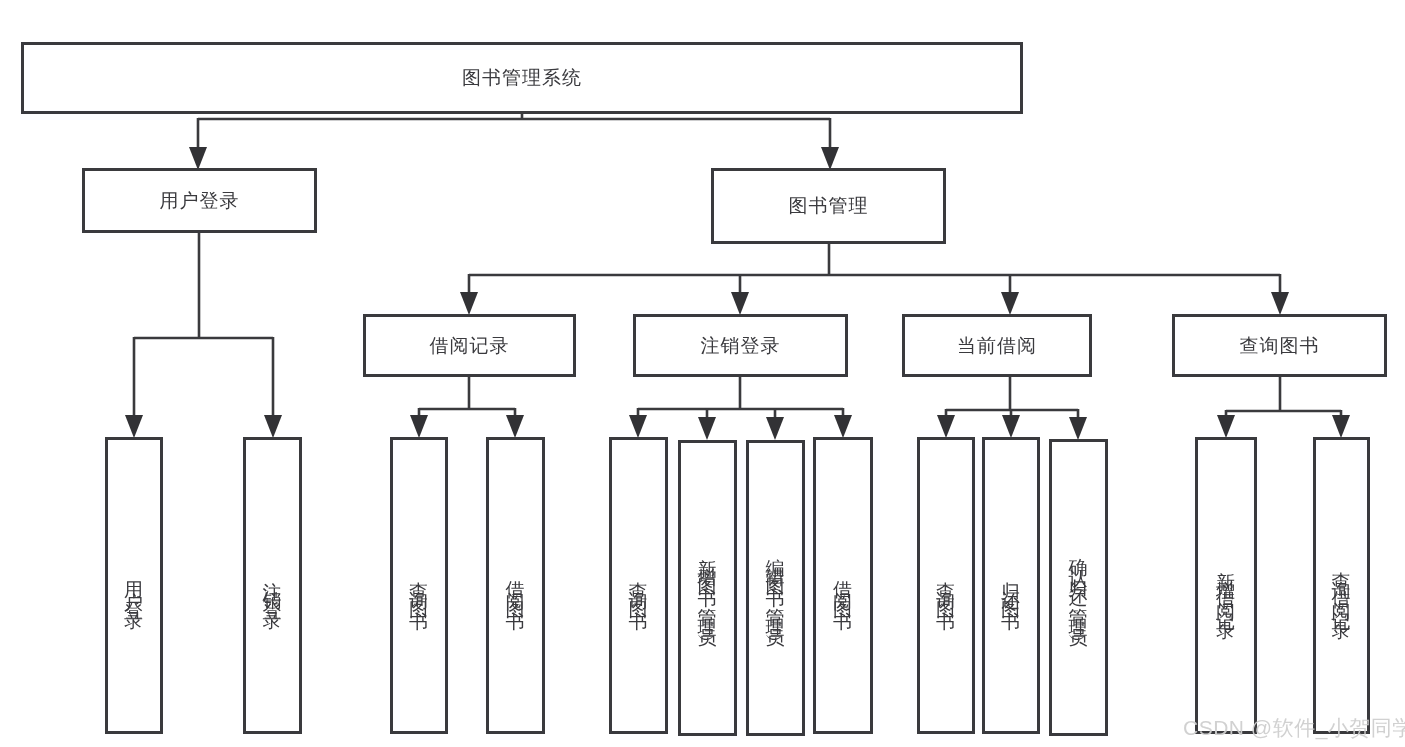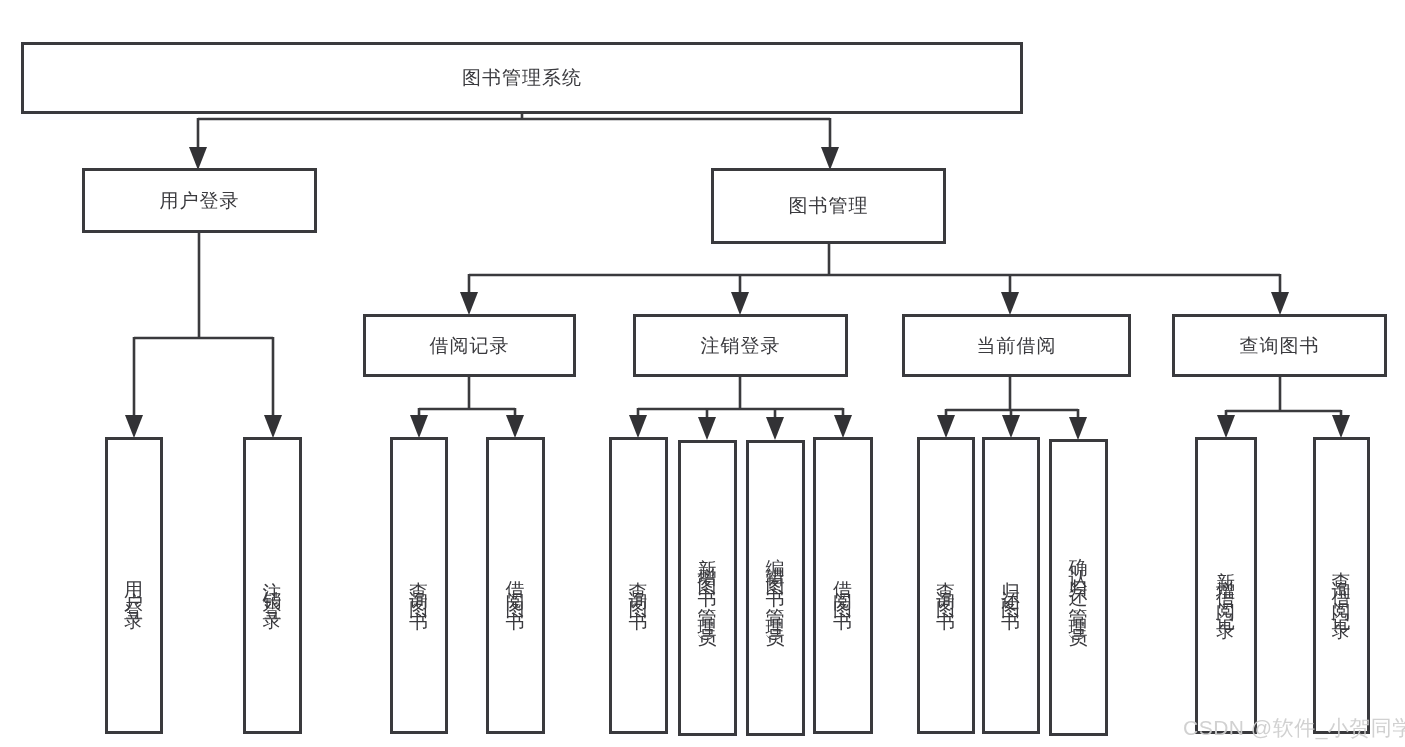--- a/index.html
+++ b/index.html
@@ -132,21 +132,21 @@
     </g>
   </svg>
 
   <div class="box" style="left:21px; top:10px; width:1002px; height:72px;margin-top:32px;">图书管理系统</div>
 
   <div class="box" style="left:82px; top:168px; width:235px; height:65px;">用户登录</div>
   <div class="box" style="left:711px; top:168px; width:235px; height:76px;">图书管理</div>
 
   <div class="box" style="left:363px; top:314px; width:213px; height:63px;">借阅记录</div>
   <div class="box" style="left:633px; top:314px; width:215px; height:63px;">注销登录</div>
-  <div class="box" style="left:902px; top:314px; width:229px; height:63px;">当前借阅</div>
+  <div class="box" style="left:902px; top:314px; width:190px; height:63px;">当前借阅</div>
   <div class="box" style="left:1172px; top:314px; width:215px; height:63px;">查询图书</div>
 
   <div class="leaf" style="left:105px; top:437px; width:58px; height:297px;">用户登录</div>
   <div class="leaf" style="left:243px; top:437px; width:59px; height:297px;">注销登录</div>
 
   <div class="leaf" style="left:390px; top:437px; width:58px; height:297px;">查询图书</div>
   <div class="leaf" style="left:486px; top:437px; width:59px; height:297px;">借阅图书</div>
 
   <div class="leaf" style="left:609px; top:437px; width:59px; height:297px;">查询图书</div>
   <div class="leaf" style="left:678px; top:440px; width:59px; height:296px;">新增图书（管理员）</div>

